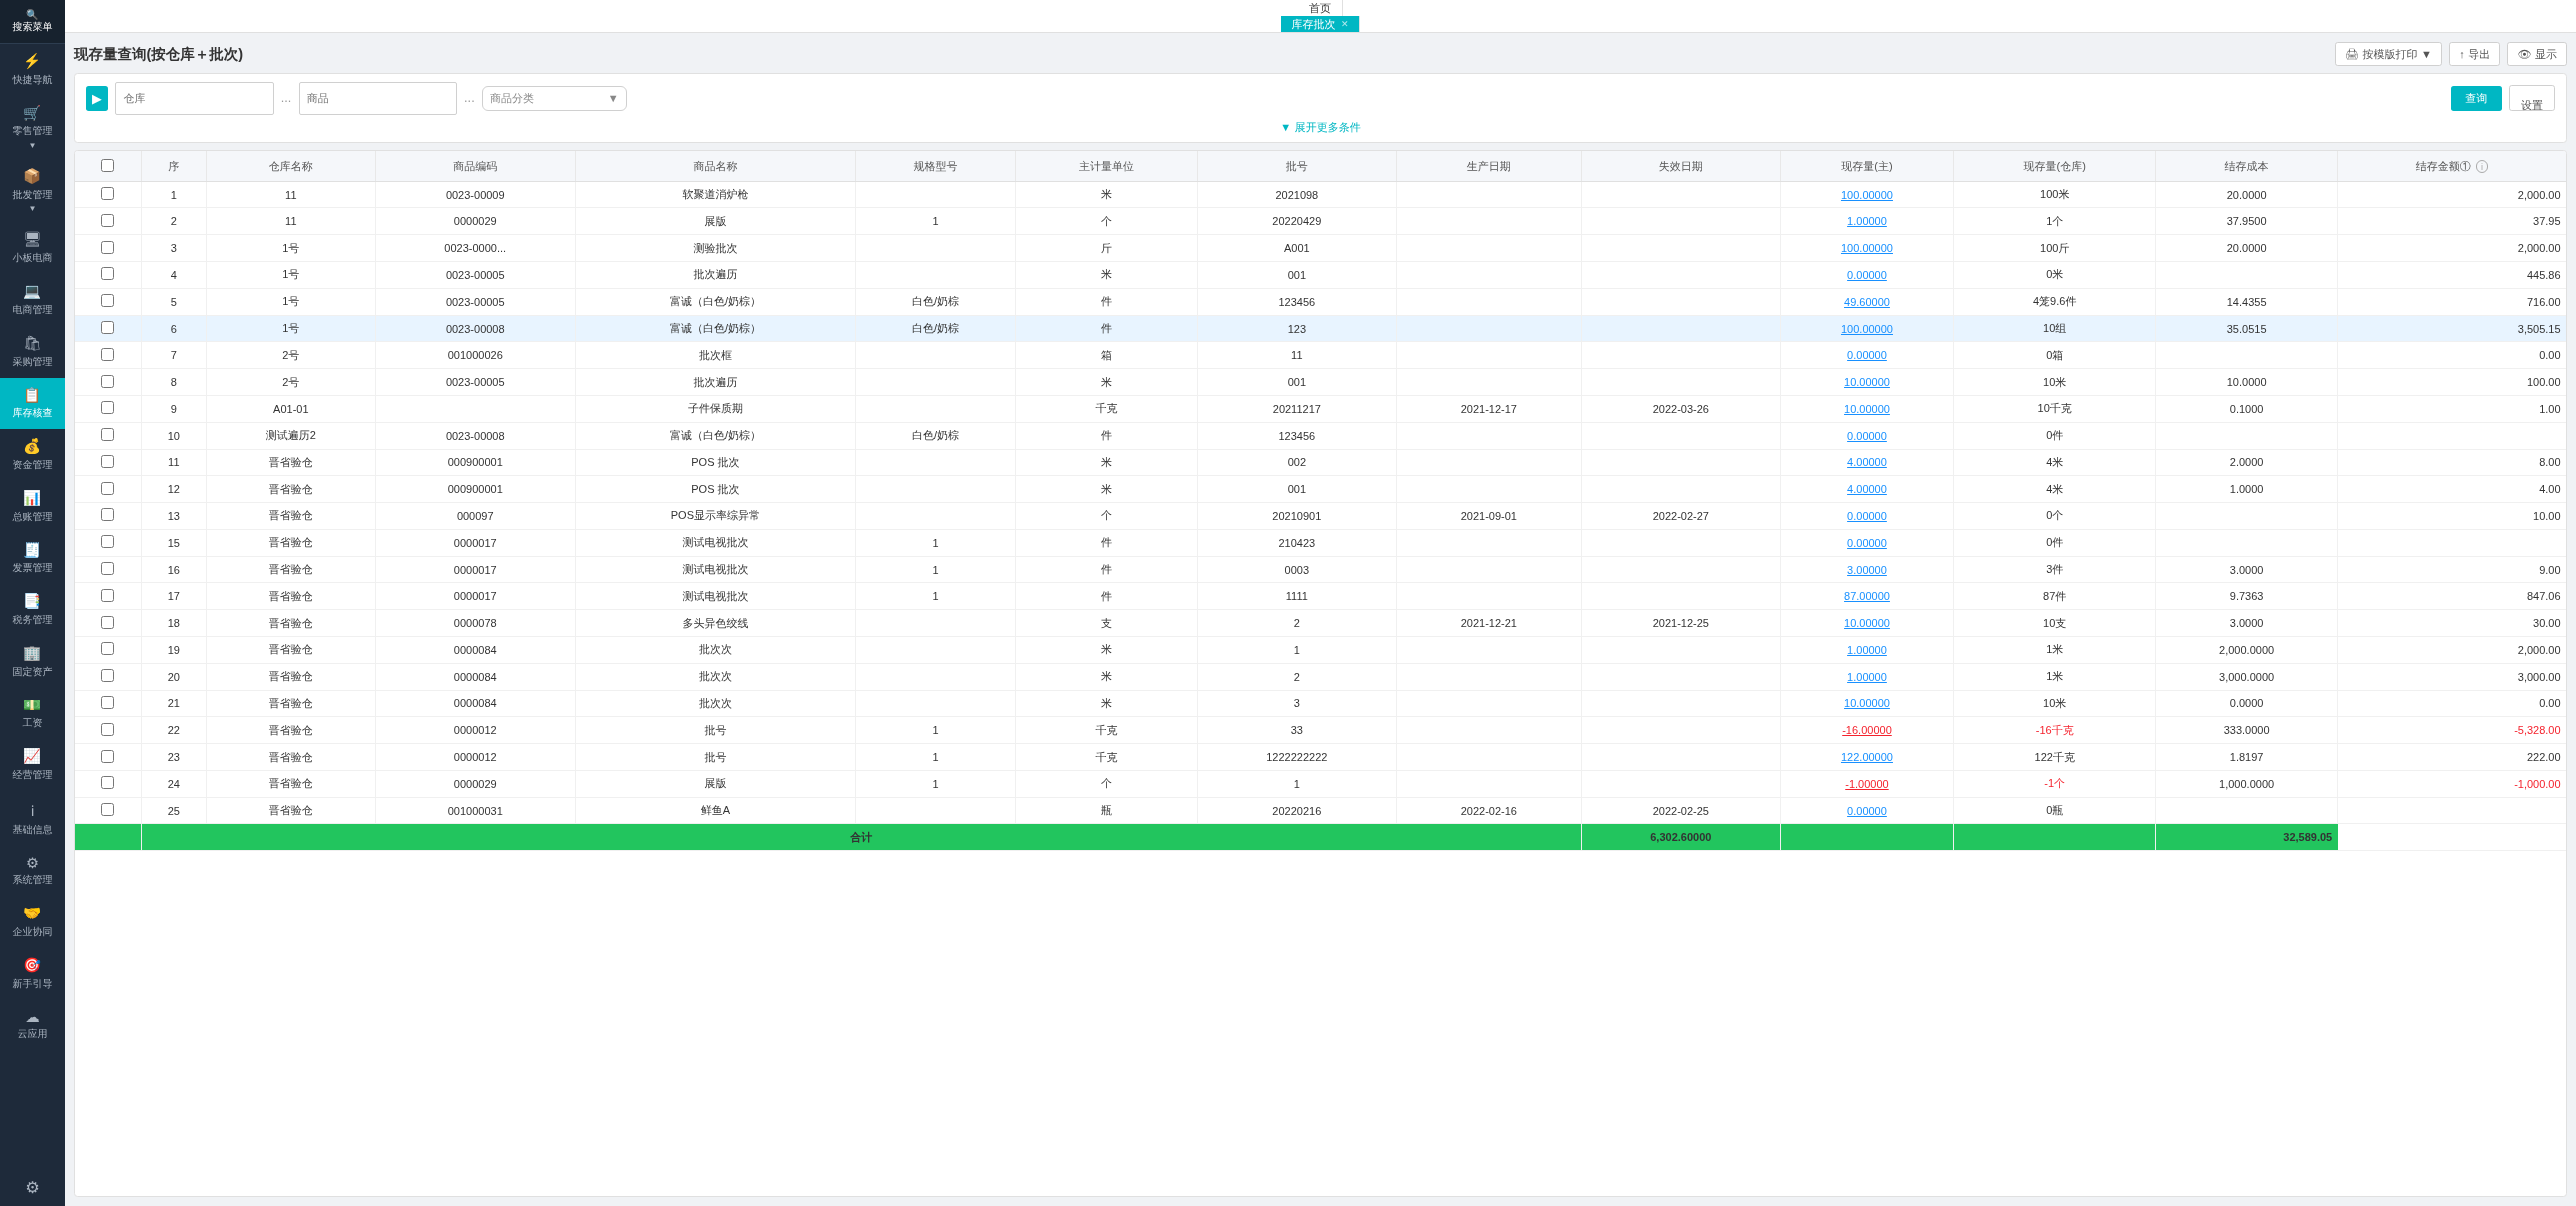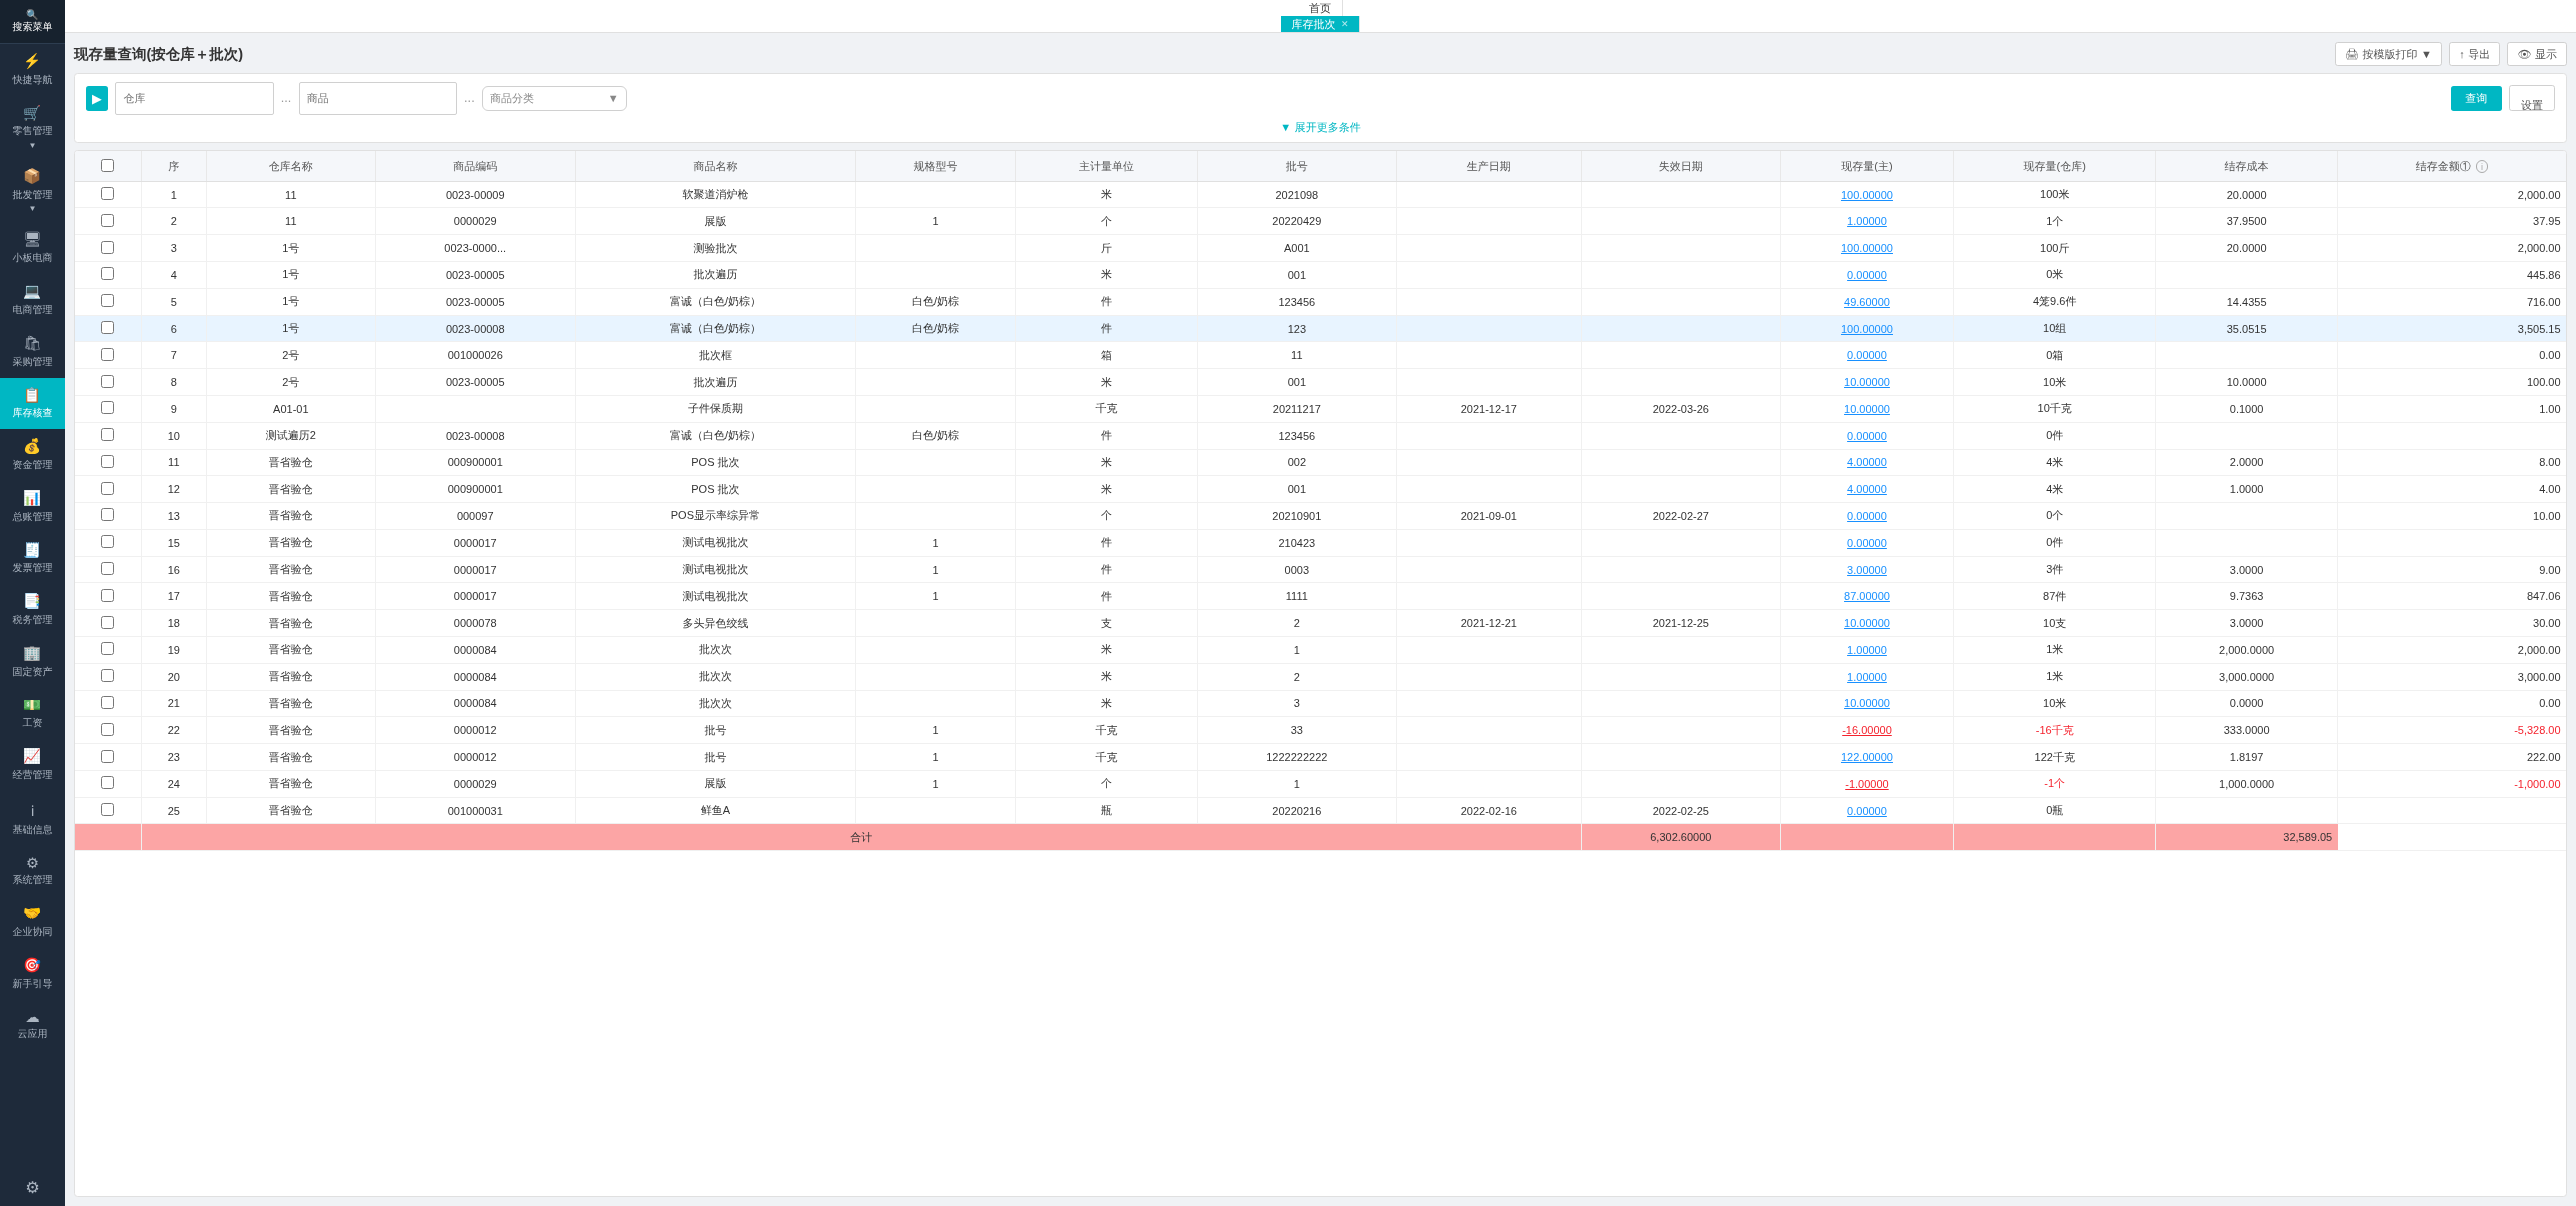--- a/index.html
+++ b/index.html
@@ -261,22 +261,22 @@
       border-right: 0.9px solid #e8e8e8;
       white-space: nowrap;
       user-select: none;
     }
     thead th:last-child { border-right: none; }
     tbody tr {
       border-bottom: 0.9px solid #f0f0f0;
     }
     tbody tr.highlighted { background: #e8f4ff; }
     tbody tr.total-row {
-      background: #fca5a5;
-      font-weight: normal;
+      background: #22c55e;
+      font-weight: bold;
       position: sticky;
       bottom: 0;
     }
     tbody td {
       padding: 5.4px 5.4px;
       text-align: center;
       color: #333;
       border-right: 0.9px solid #f0f0f0;
       white-space: nowrap;
     }

